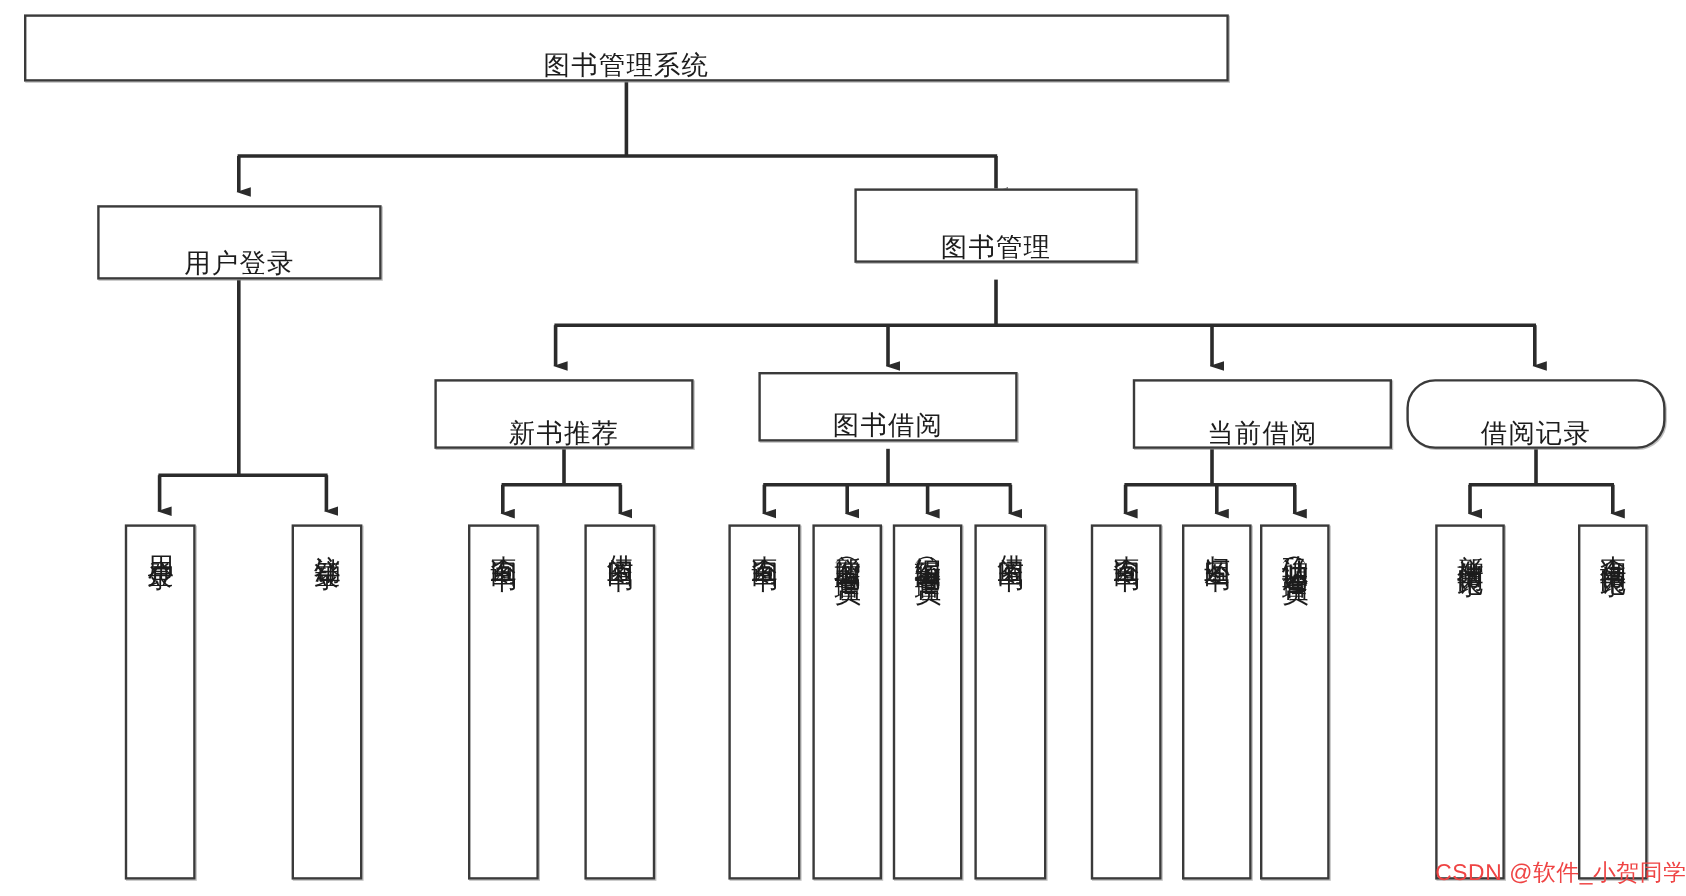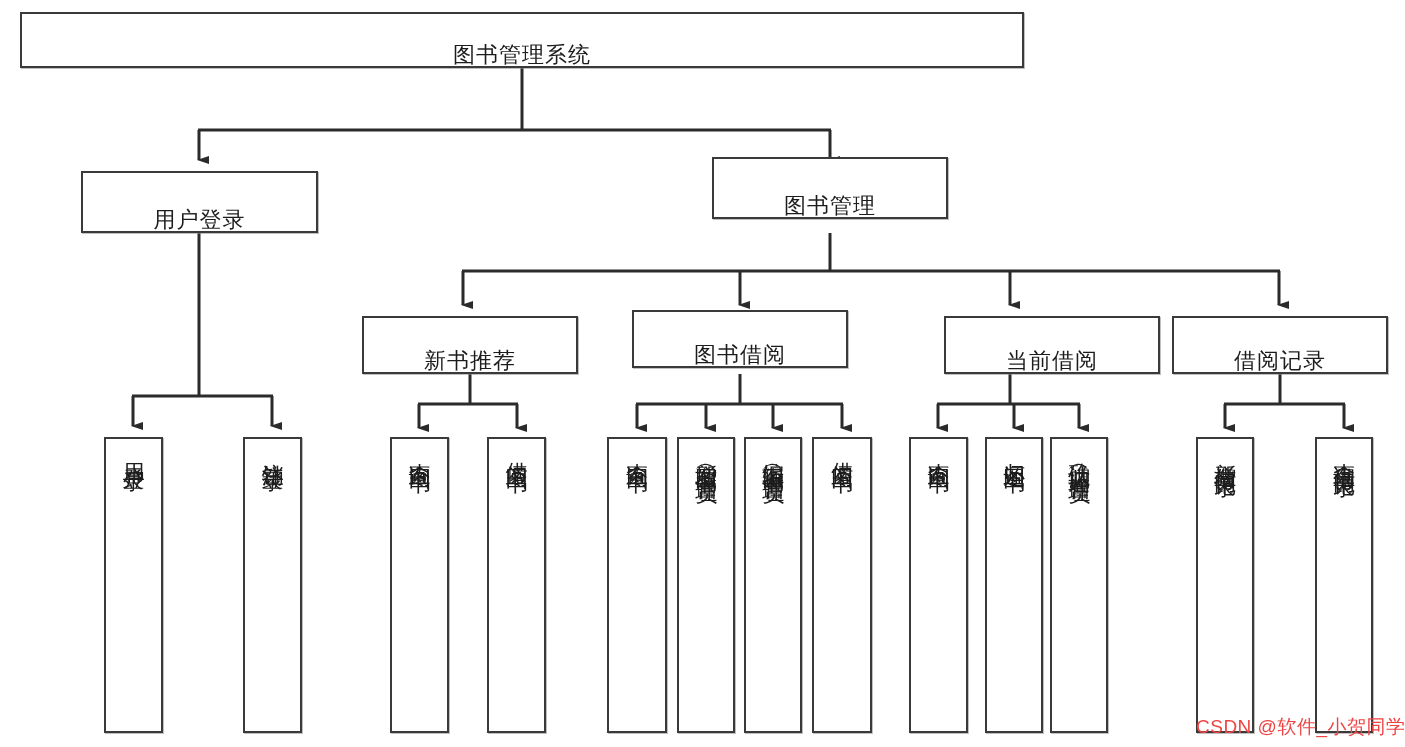--- a/index.html
+++ b/index.html
@@ -133,21 +133,21 @@
 
   <div class="node-box" id="node-l3-0" style="left: 362px; top: 316px; width: 216px; height: 58px;">
     <span class="node-label-h">新书推荐</span>
   </div>
   <div class="node-box" id="node-l3-1" style="left: 632px; top: 310px; width: 216px; height: 58px;">
     <span class="node-label-h">图书借阅</span>
   </div>
   <div class="node-box" id="node-l3-2" style="left: 944px; top: 316px; width: 216px; height: 58px;">
     <span class="node-label-h">当前借阅</span>
   </div>
-  <div class="node-box" id="node-l3-3" style="left: 1172px; top: 316px; width: 216px; height: 58px;">
+  <div class="node-box" id="node-l3-3" style="left: 1172px; top: 316px; width: 216px; height: 58px; border-radius: 24px;">
     <span class="node-label-h">借阅记录</span>
   </div>
 
   <div class="node-box leaf-box" id="node-leaf-0" style="left: 104px; top: 437px; width: 59px; height: 296px;">
     <span class="node-label-v">用户登录</span>
   </div>
   <div class="node-box leaf-box" id="node-leaf-1" style="left: 243px; top: 437px; width: 59px; height: 296px;">
     <span class="node-label-v">注销登录</span>
   </div>
   <div class="node-box leaf-box" id="node-leaf-2" style="left: 390px; top: 437px; width: 59px; height: 296px;">

